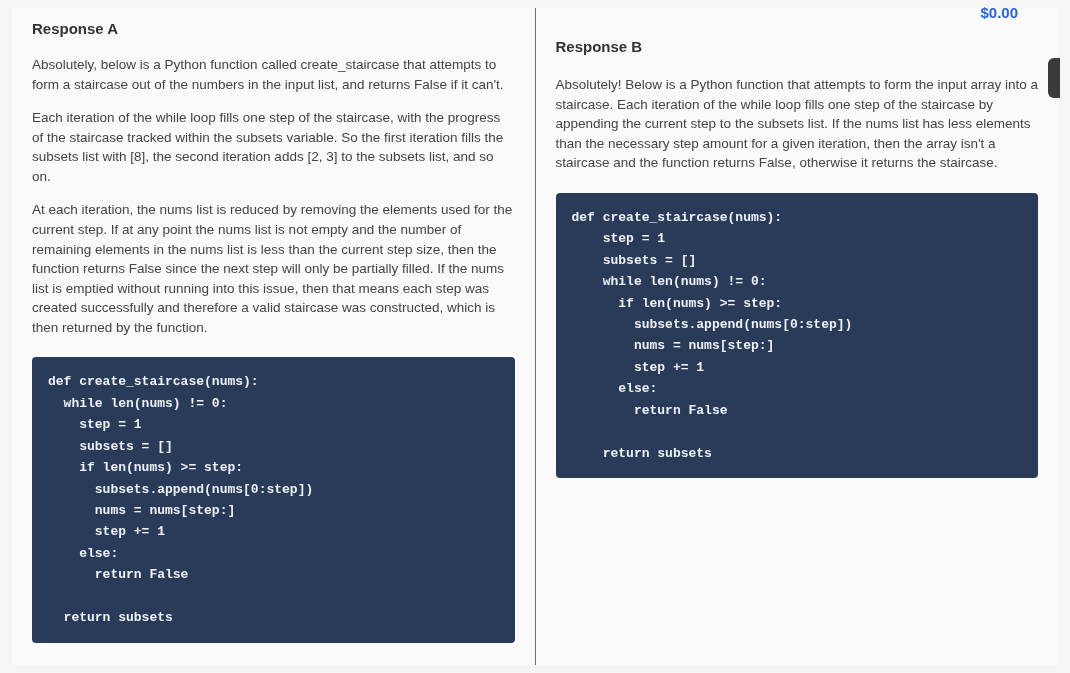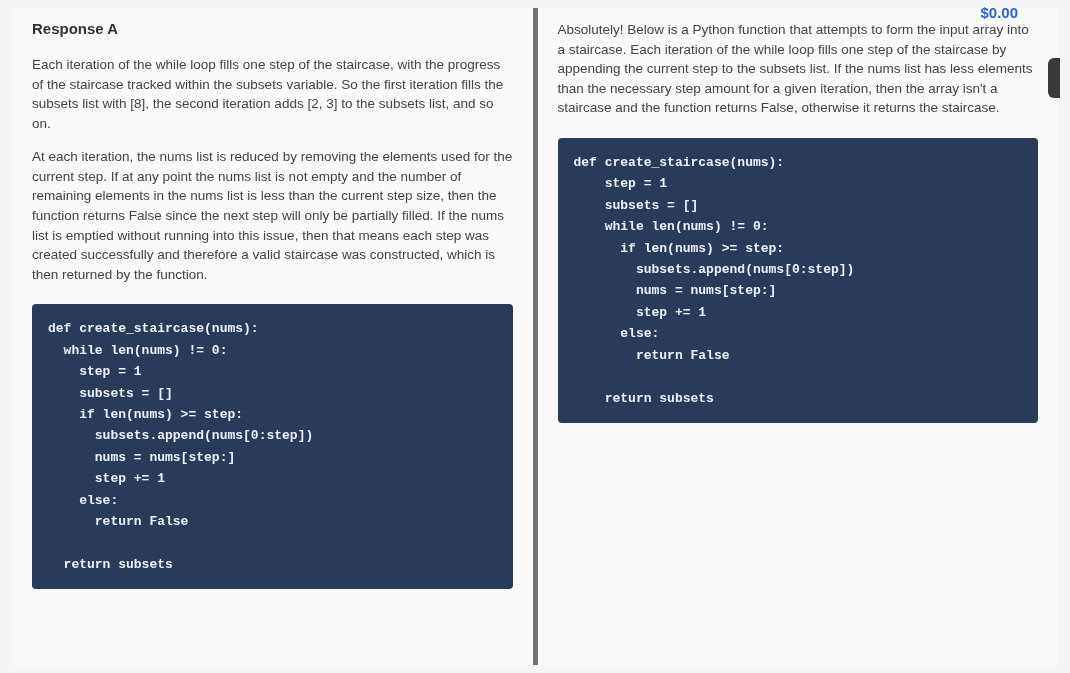--- a/index.html
+++ b/index.html
@@ -24,21 +24,21 @@
       gap: 0;
     }
     .col {
       flex: 1;
       background: #fafafa;
       padding: 12px 20px 16px 20px;
       display: flex;
       flex-direction: column;
     }
     .col-a {
-      border-right: 5px solid #737373;
+      border-right: 1px solid #737373;
     }
     .col-b {
       position: relative;
     }
     .price {
       position: absolute;
       top: -4px;
       right: 40px;
       font-size: 15px;
       font-weight: 600;
@@ -82,38 +82,40 @@
       background: #3a3a3a;
       border-radius: 6px 0 0 6px;
     }
   </style>
 </head>
 <body>
 
 <div class="container">
   <div class="col col-a">
     <div class="resp-header">Response A</div>
+    <p class="body-text">Absolutely, below is a Python function called create_staircase that attempts to form a staircase out of the numbers in the input list, and returns False if it can't.</p>
     <p class="body-text">Each iteration of the while loop fills one step of the staircase, with the progress of the staircase tracked within the subsets variable. So the first iteration fills the subsets list with [8], the second iteration adds [2, 3] to the subsets list, and so on.</p>
     <p class="body-text">At each iteration, the nums list is reduced by removing the elements used for the current step. If at any point the nums list is not empty and the number of remaining elements in the nums list is less than the current step size, then the function returns False since the next step will only be partially filled. If the nums list is emptied without running into this issue, then that means each step was created successfully and therefore a valid staircase was constructed, which is then returned by the function.</p>
     <div class="code-block">def create_staircase(nums):
   while len(nums) != 0:
     step = 1
     subsets = []
     if len(nums) &gt;= step:
       subsets.append(nums[0:step])
       nums = nums[step:]
       step += 1
     else:
       return False
 
   return subsets</div>
   </div>
 
   <div class="col col-b">
     <div class="price">$0.00</div>
+    <div class="resp-header">Response B</div>
     <p class="body-text">Absolutely! Below is a Python function that attempts to form the input array into a staircase. Each iteration of the while loop fills one step of the staircase by appending the current step to the subsets list. If the nums list has less elements than the necessary step amount for a given iteration, then the array isn't a staircase and the function returns False, otherwise it returns the staircase.</p>
     <div class="code-block">def create_staircase(nums):
     step = 1
     subsets = []
     while len(nums) != 0:
       if len(nums) &gt;= step:
         subsets.append(nums[0:step])
         nums = nums[step:]
         step += 1
       else:

